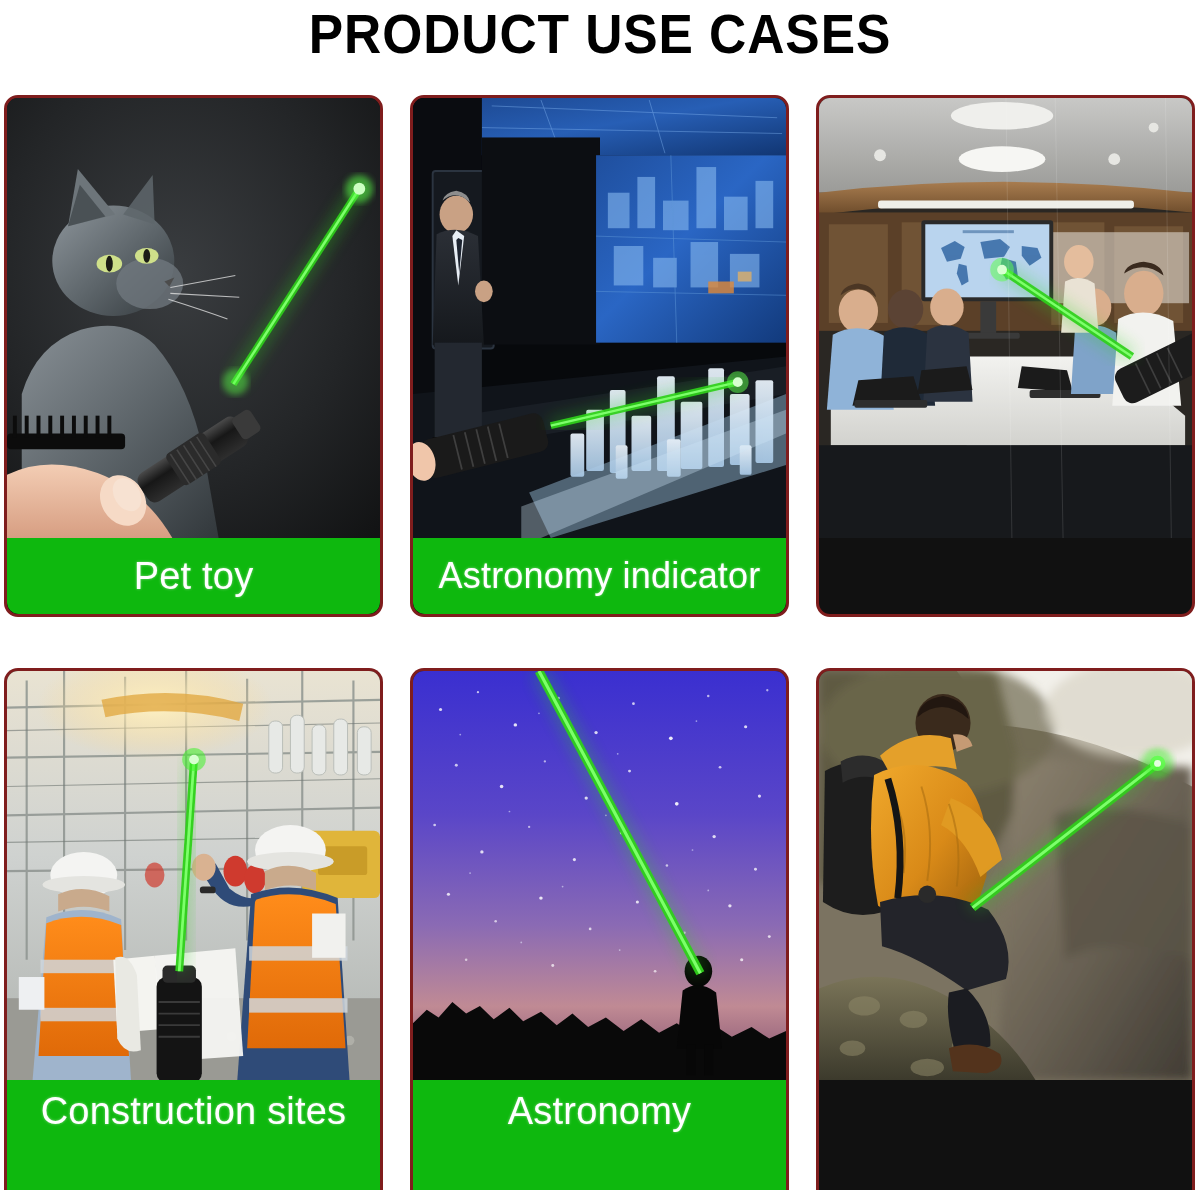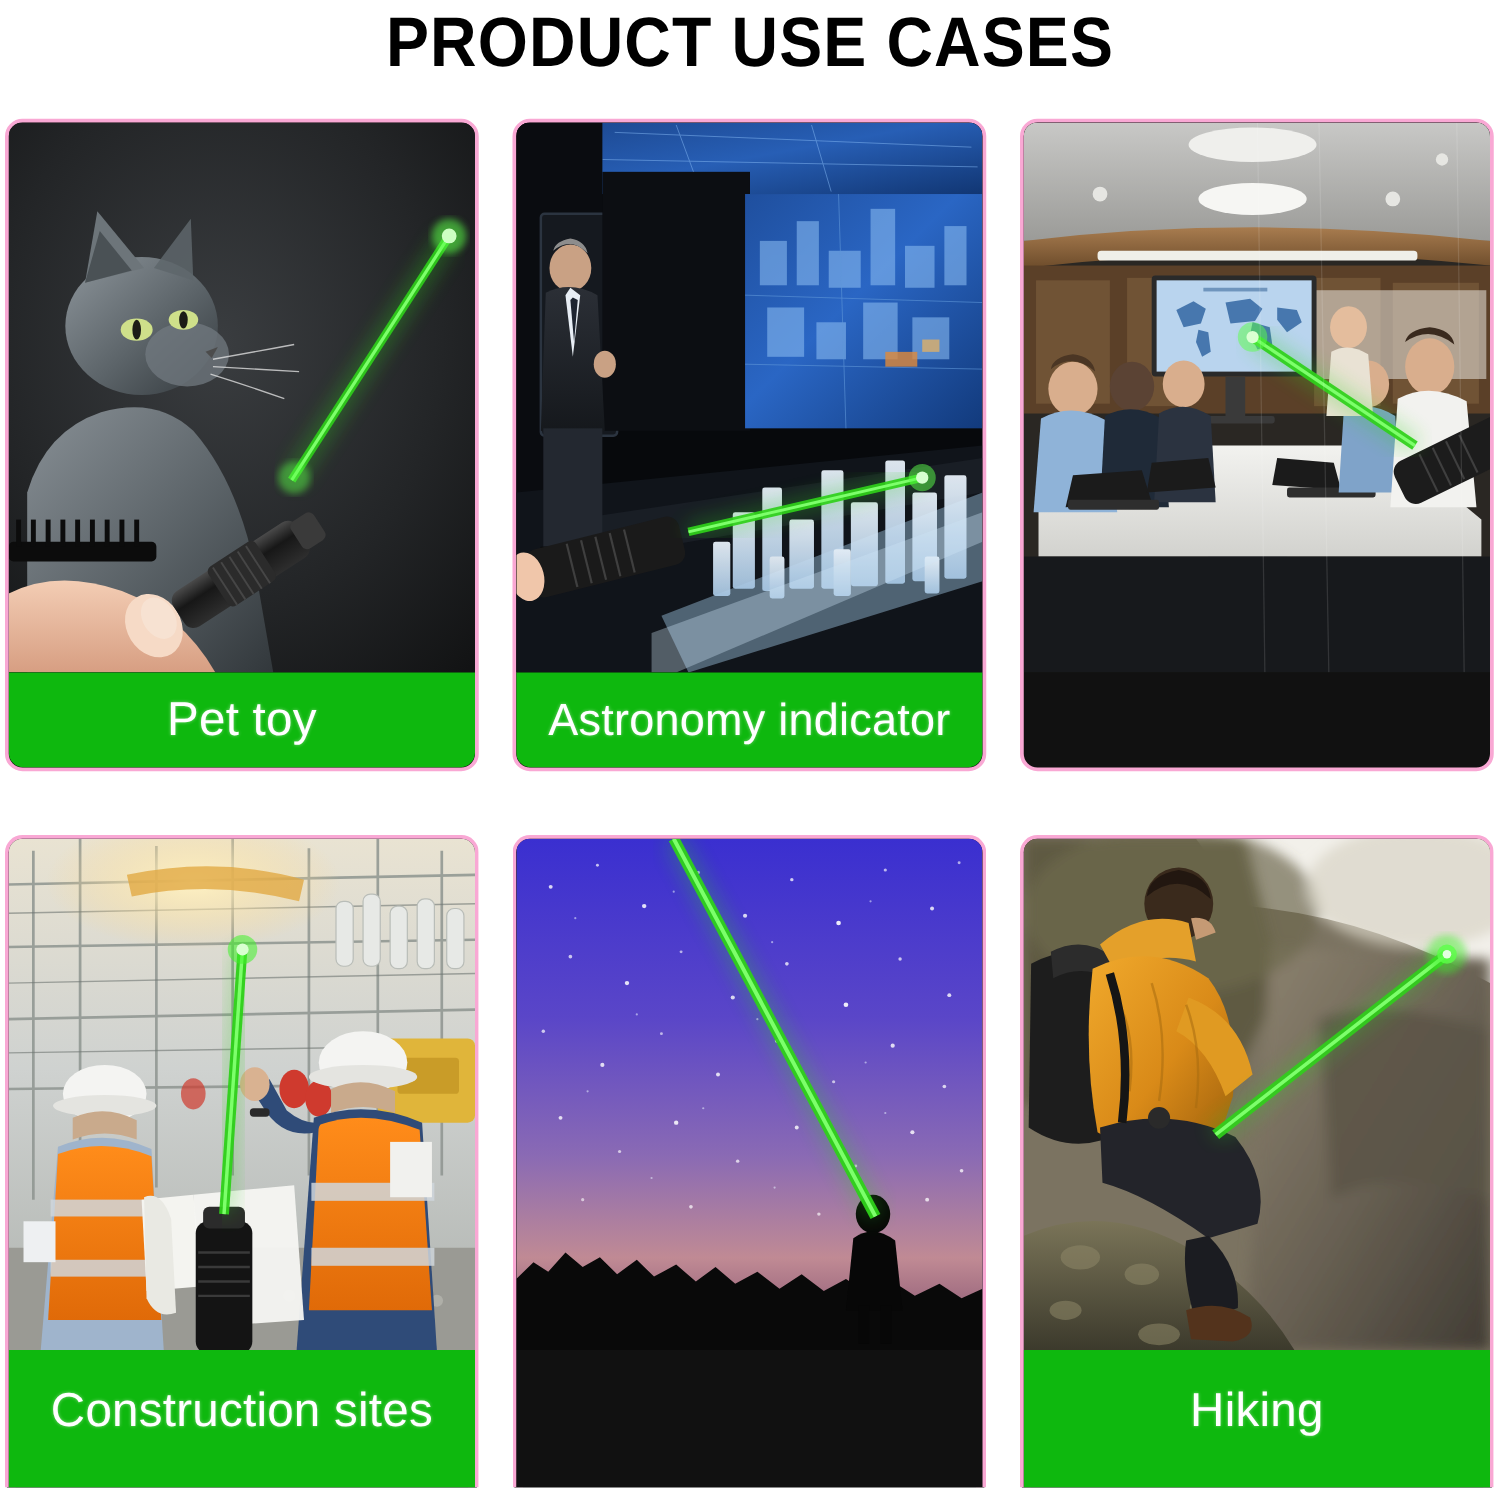--- a/index.html
+++ b/index.html
@@ -33,21 +33,21 @@
     width: 1192px;
     display: grid;
     grid-template-columns: 379px 379px 379px;
     grid-template-rows: 522px 522px;
     column-gap: 27px;
     row-gap: 51px;
   }
 
   .card {
     position: relative;
-    border: 3px solid #f9a8d4;
+    border: 3px solid #7f1d1d;
     border-radius: 14px;
     overflow: hidden;
     background: #111;
   }
   .card.clipped { border-bottom: none; border-radius: 14px 14px 0 0; }
 
   .photo {
     position: absolute;
     inset: 0;
     bottom: 76px;
@@ -68,21 +68,21 @@
     font-size: 38px;
     font-weight: 400;
     text-shadow: 0 0 3px rgba(255,255,255,0.45);
     letter-spacing: 0.2px;
     white-space: nowrap;
   }
   .card.clipped .label {
     height: 110px;
     border-radius: 0;
     align-items: flex-start;
-    padding-top: 28px;
+    padding-top: 10px;
   }
   .label.tight { font-size: 36px; }
 
   svg.scene { display: block; width: 100%; height: 100%; }
 
   
   .beam-core { stroke: #7dff6b; }
   .beam-glow { stroke: #2fd11a; }
 </style>
 </head>
@@ -614,20 +614,21 @@
           <path d="M274 332 Q290 320 308 334 L314 392 L268 392 Z"></path>
           <rect x="278" y="388" width="9" height="32"></rect>
           <rect x="296" y="388" width="9" height="32"></rect>
         </g>
 
         <line class="beam-glow" x1="292" y1="314" x2="128" y2="0" stroke-width="16" opacity="0.28" filter="url(#blurLg)"></line>
         <line class="beam-glow" x1="292" y1="314" x2="128" y2="0" stroke-width="9" opacity="0.95"></line>
         <line class="beam-core" x1="292" y1="314" x2="128" y2="0" stroke-width="3.2"></line>
       </svg>
     </div>
+    <div class="label">Astronomy</div>
   </div>
 
   <div class="card clipped">
     <div class="photo">
       <svg class="scene" viewBox="0 0 379 425" preserveAspectRatio="none">
         <defs>
           <linearGradient id="cliffG" x1="0" y1="0" x2="1" y2="1">
             <stop offset="0%" stop-color="#8e8470"></stop>
             <stop offset="50%" stop-color="#6b6355"></stop>
             <stop offset="100%" stop-color="#413c34"></stop>
@@ -699,16 +700,15 @@
         </g>
 
         <line class="beam-glow" x1="156" y1="246" x2="344" y2="96" stroke-width="16" opacity="0.28" filter="url(#blurLg)"></line>
         <line class="beam-glow" x1="156" y1="246" x2="344" y2="96" stroke-width="9" opacity="0.9"></line>
         <line class="beam-core" x1="156" y1="246" x2="344" y2="96" stroke-width="3"></line>
         <circle cx="344" cy="96" r="16" fill="#3ff32a" opacity="0.45" filter="url(#blurSm)"></circle>
         <circle cx="344" cy="96" r="8" fill="#5cff49" opacity="0.8"></circle>
         <circle cx="344" cy="96" r="3.5" fill="#e4ffe0"></circle>
       </svg>
     </div>
-    <div class="label">Hiking</div>
   </div>
 
 </div>
 
 </body></html>

